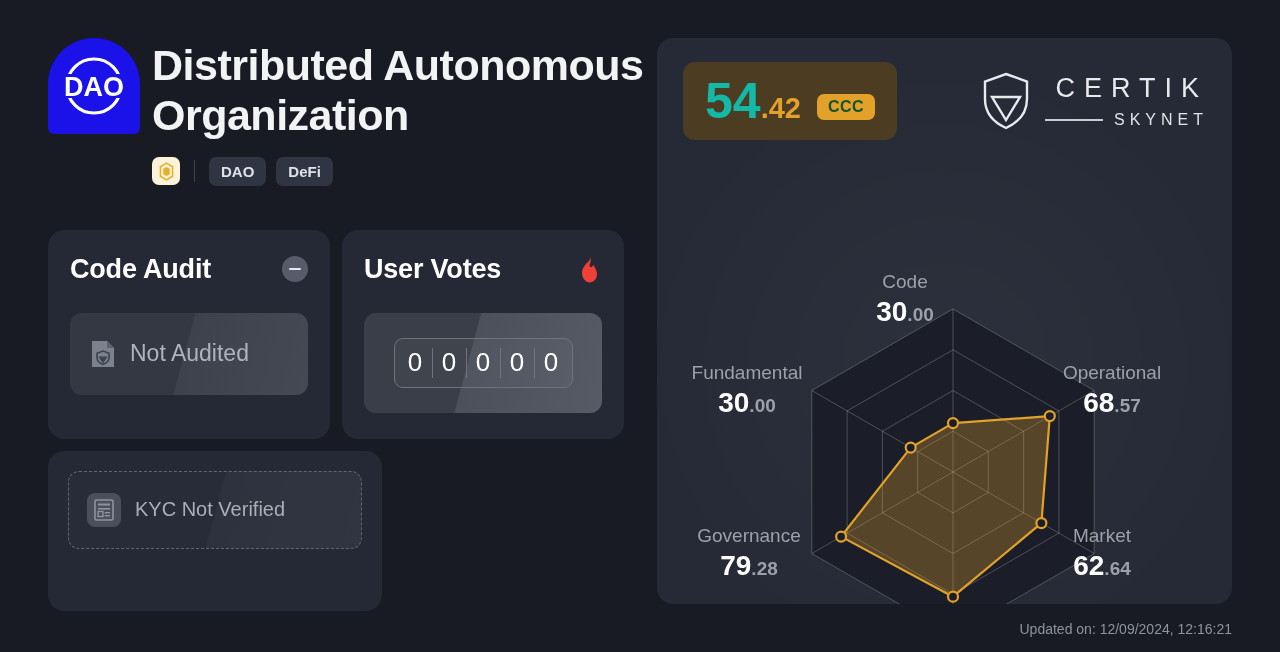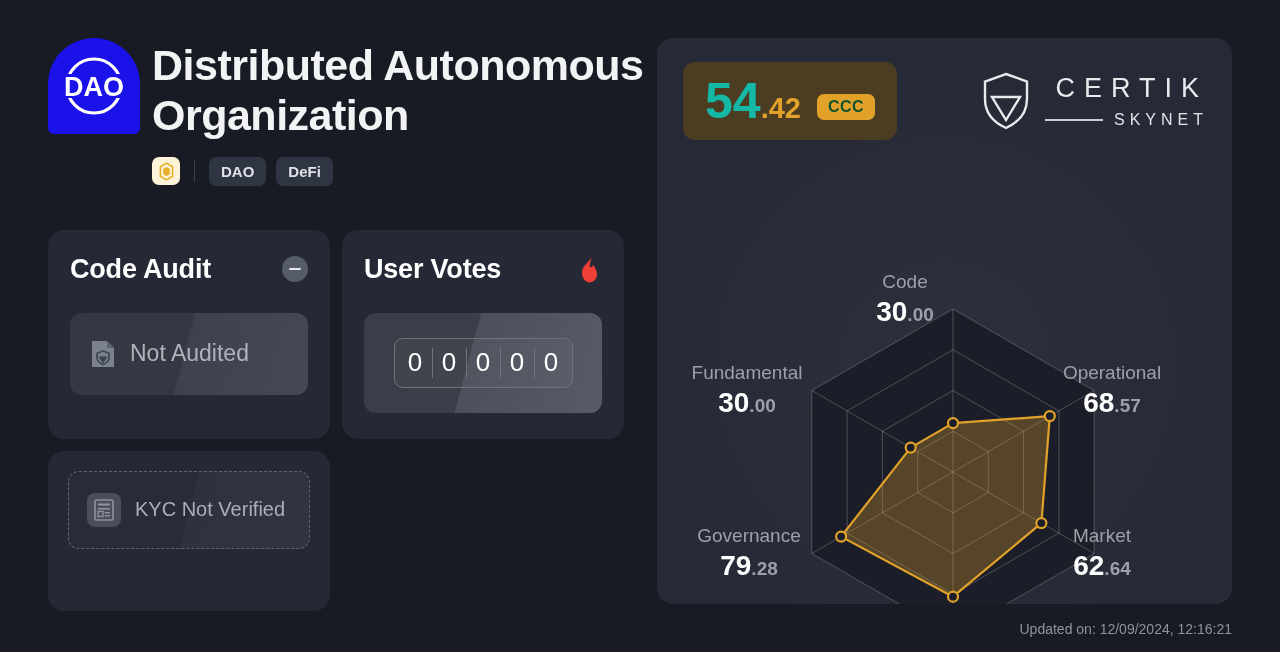--- a/index.html
+++ b/index.html
@@ -79,21 +79,21 @@
     background: rgba(255,255,255,0.03);
     height: 50px; padding: 0 4px;
   }
   .odo-digit {
     width: 33px; display: flex; align-items: center; justify-content: center;
     font-size: 26px; color: #ffffff; font-weight: 500;
   }
   .odo-sep { width: 1px; background: #6e737e; margin: 9px 0; }
 
   
-  .card-dash { width: 282px; background: #252936; border-radius: 16px; padding: 20px; height: 160px; }
+  .card-dash { width: 334px; background: #252936; border-radius: 16px; padding: 20px; height: 160px; }
   .dash-inner {
     border: 1.5px dashed #5e6470; border-radius: 11px;
     height: 78px; display: flex; align-items: center; gap: 14px; padding-left: 18px;
     background: linear-gradient(105deg, rgba(255,255,255,0.015) 0%, rgba(255,255,255,0.015) 50%, rgba(255,255,255,0.045) 50.5%, rgba(255,255,255,0.06) 100%);
   }
   .dash-label { font-size: 20px; color: #a9aeb8; }
   .icon-tile {
     width: 34px; height: 34px; border-radius: 8px; background: #4a4f5b;
     display: flex; align-items: center; justify-content: center; flex: 0 0 34px;
   }

